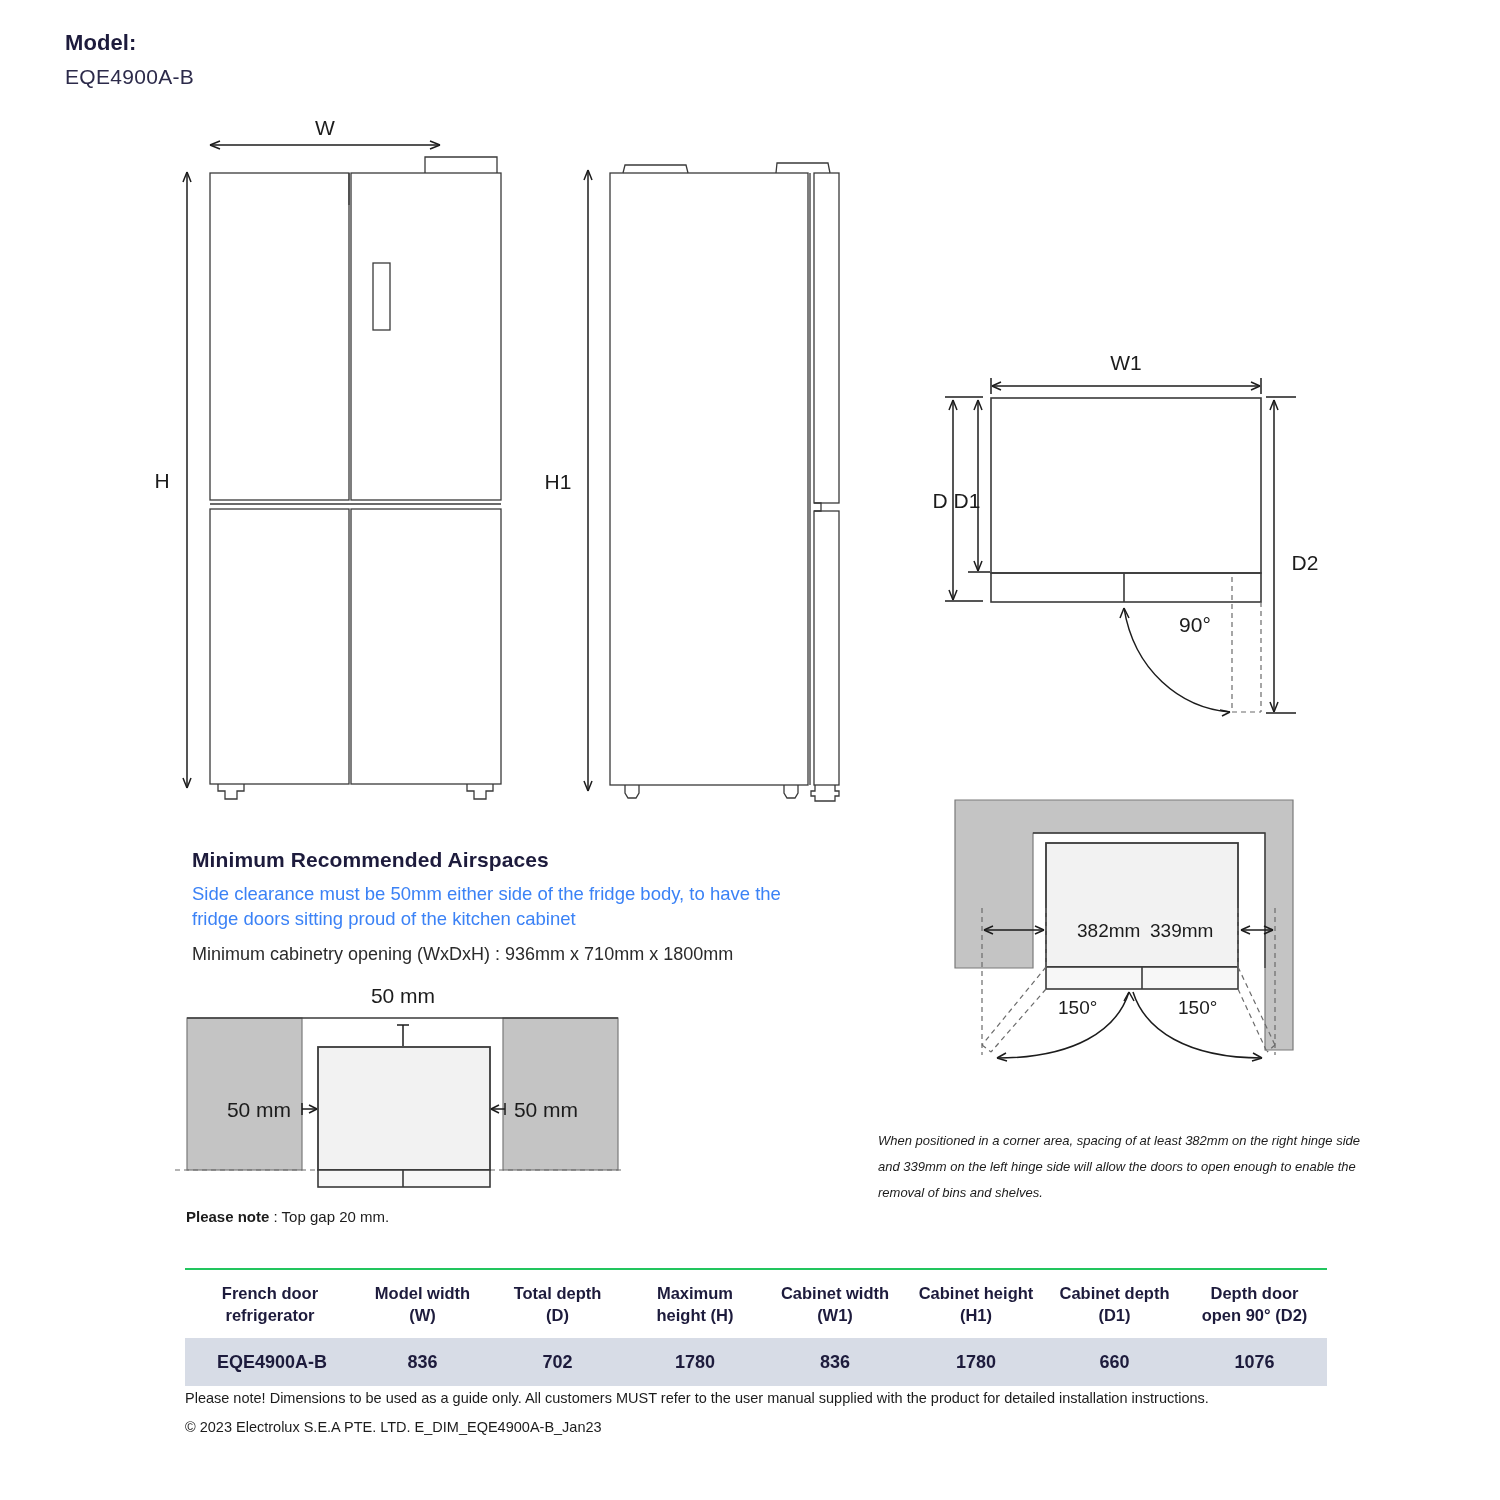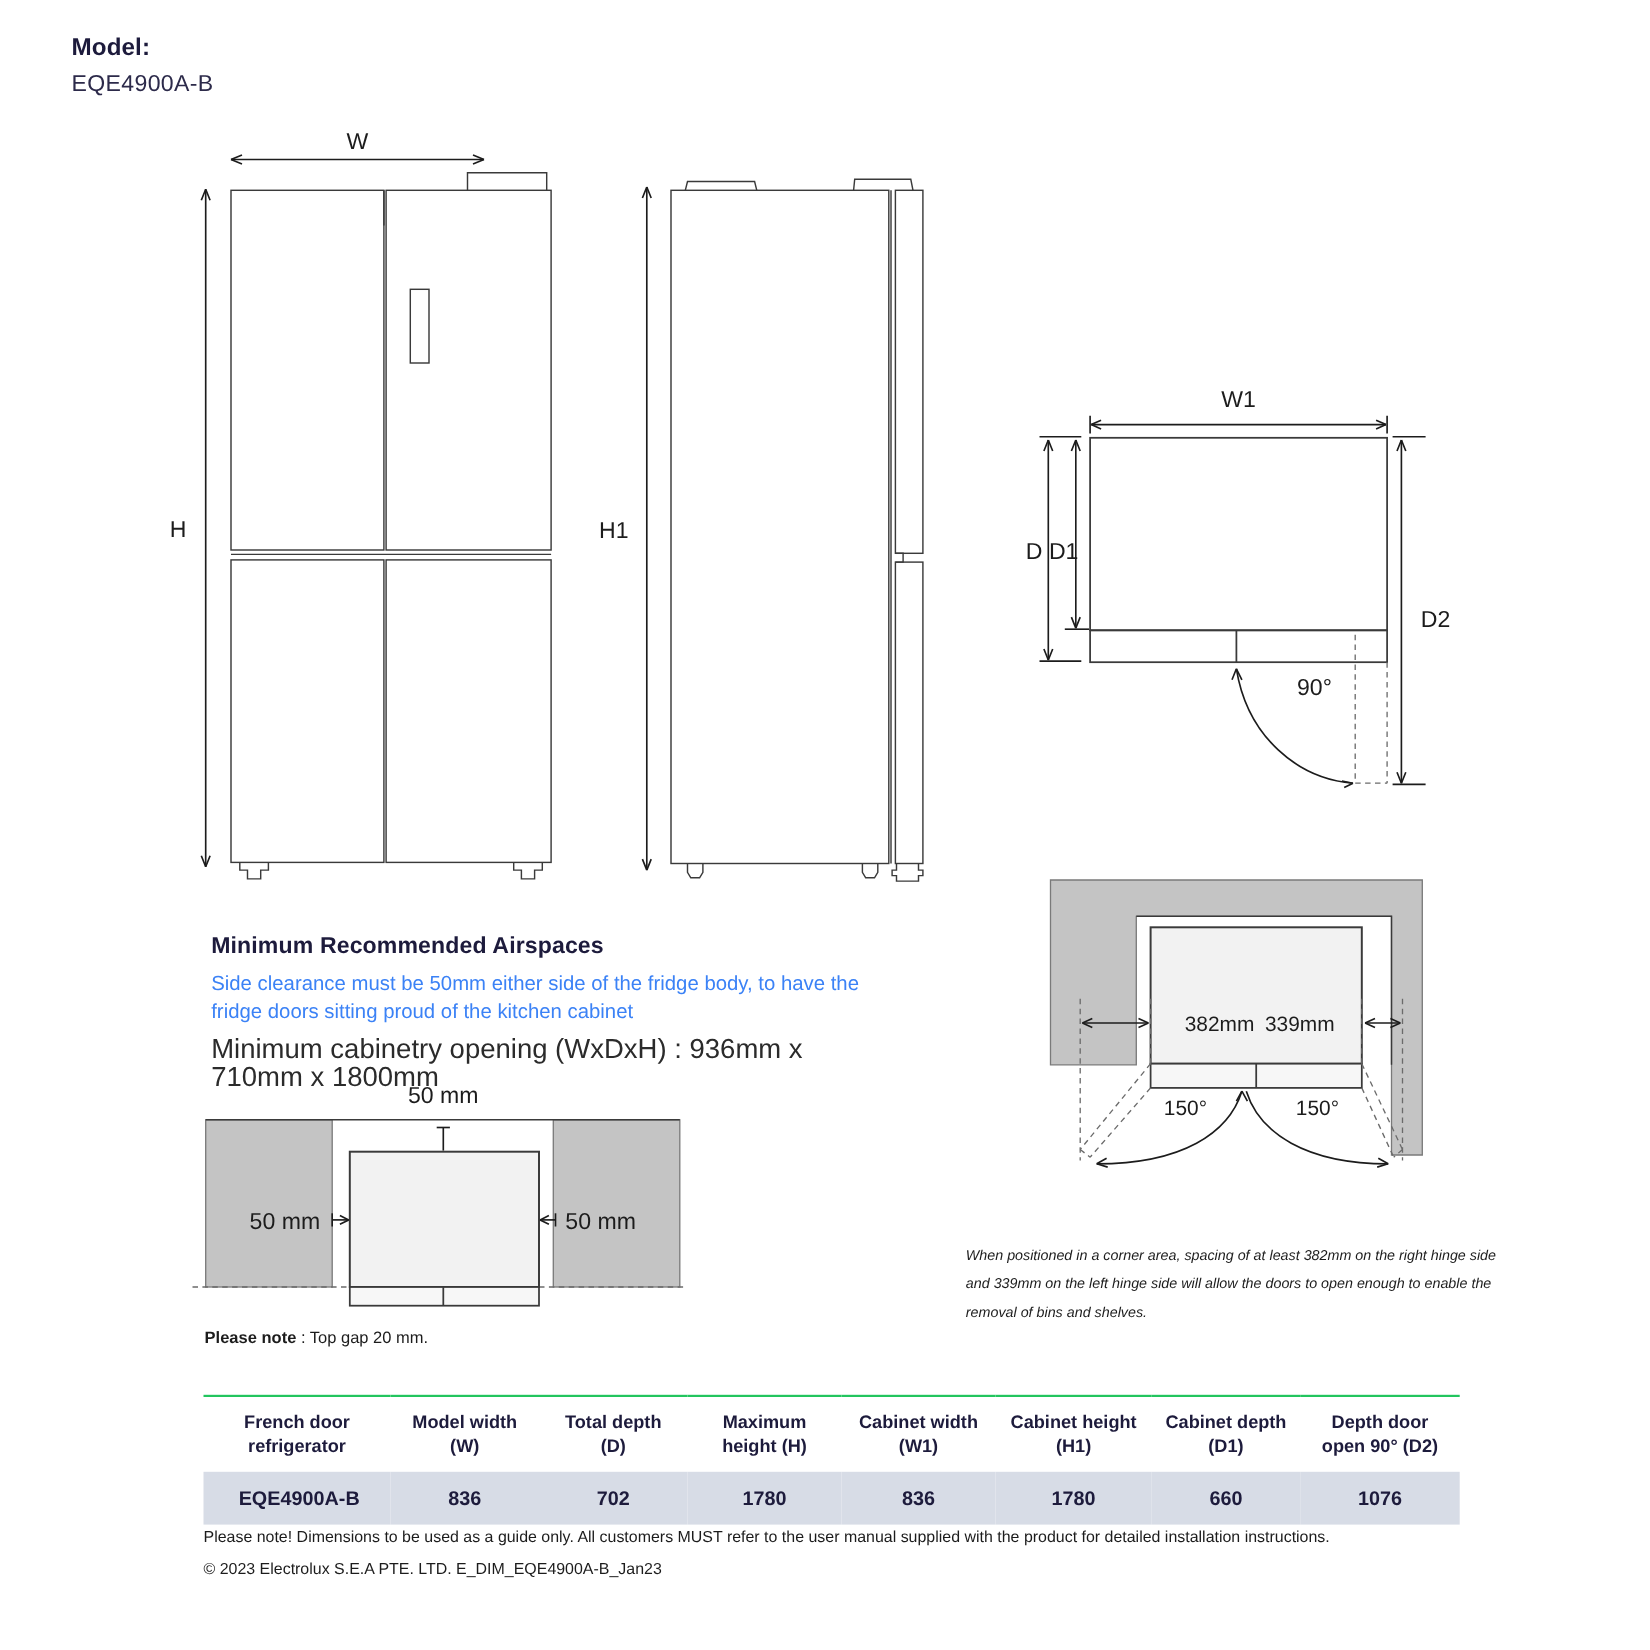--- a/index.html
+++ b/index.html
@@ -56,21 +56,21 @@
     text-align:center;
   }
   #airspace-p1 {
     left: 192px; top: 881px;
     width: 600px;
     font-size: 18.5px; line-height: 25px; color:#3b82f6;
   }
   #airspace-p2 {
     left: 192px; top: 942px;
     width: 620px;
-    font-size: 25px; line-height: 25px; color:#2b2b2b;
+    font-size: 18px; line-height: 25px; color:#2b2b2b;
   }
   #topgap-note {
     left: 186px; top: 1208px;
     font-size: 15px; color:#1c1c1c;
   }
   #topgap-note b { font-weight: bold; }
 
   #corner-para {
     left: 878px; top: 1128px;
     width: 505px;

